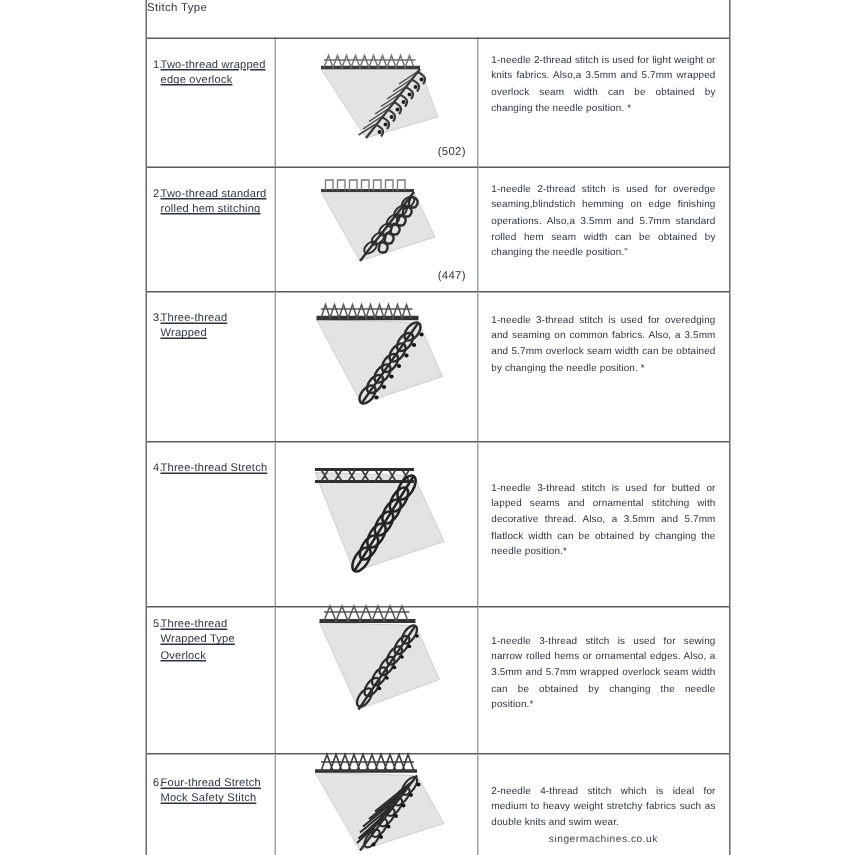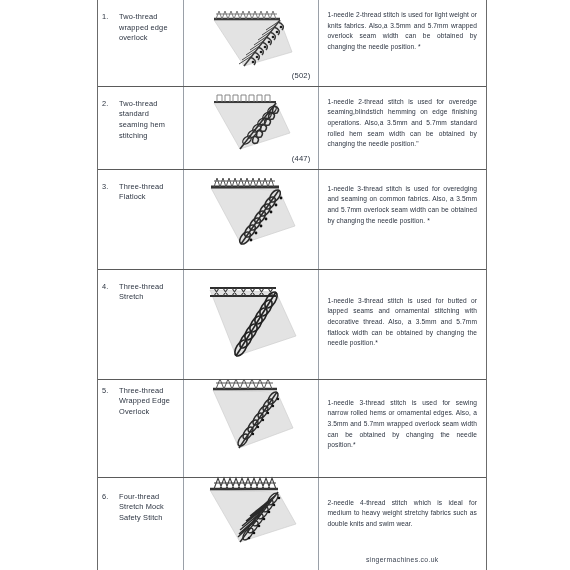--- a/index.html
+++ b/index.html
@@ -65,21 +65,22 @@
     letter-spacing:.15px;
   }
   .name-inner .num{
     position:absolute;
     left:4px; top:12px;
     width:14px;
     text-align:left;
   }
   .name-inner .txt{
     display:block;
-    margin-left:17px;
+    margin-left:5px;
+    text-decoration:underline;
   }
   .fig-inner{
     position:relative;
     width:100%;
     height:100%;
     text-align:right;
   }
   .fig-inner svg{
     position:absolute;
     left:50%;
@@ -118,20 +119,23 @@
 
   <div class="table-wrap">
     <table class="stitch-table">
       <colgroup>
         <col class="c-name">
           <col class="c-fig">
           <col class="c-desc">
       </colgroup>
 
       <tbody>
+          <tr class="hdr-row">
+        <th class="hdr-cell" colspan="3">Stitch Type</th>
+      </tr>
 
       <tr class="data-row" style="height:86px">
         <td>
           <div class="name-inner">
             <span class="num">1.</span>
             <span class="txt">Two-thread wrapped edge overlock</span>
           </div>
         </td>
         <td>
           <div class="fig-inner">
@@ -165,21 +169,21 @@
         </td>
         <td>
           <div class="desc-inner" style="padding-top:10px">1-needle 2-thread stitch is used for light weight or knits fabrics. Also,a 3.5mm and 5.7mm wrapped overlock seam width can be obtained by changing the needle position. *</div>
         </td>
       </tr>
 
       <tr class="data-row" style="height:83px">
         <td>
           <div class="name-inner">
             <span class="num">2.</span>
-            <span class="txt">Two-thread standard seaming hem stitching</span>
+            <span class="txt">Two-thread standard rolled hem stitching</span>
           </div>
         </td>
         <td>
           <div class="fig-inner">
             <svg width="118" height="70" viewBox="0 0 118 70" style="top:4px">
               <polygon points="22,12 84,12 98,42 48,58" fill="#e3e3e3" stroke="#c9c9c9" stroke-width="0.6"></polygon>
               <line x1="22" y1="11" x2="84" y2="11" stroke="#3a3a3a" stroke-width="2"></line>
               <g stroke="#7a7a7a" stroke-width="0.9" fill="none">
                 <path d="M25,11 L25,4 L30,4 L30,11 M33,11 L33,4 L38,4 L38,11 M41,11 L41,4 L46,4 L46,11 M49,11 L49,4 L54,4 L54,11 M57,11 L57,4 L62,4 L62,11 M65,11 L65,4 L70,4 L70,11 M73,11 L73,4 L78,4 L78,11"></path>
               </g>
@@ -201,21 +205,21 @@
         </td>
         <td>
           <div class="desc-inner" style="padding-top:10px">1-needle 2-thread stitch is used for overedge seaming,blindstich hemming on edge finishing operations. Also,a 3.5mm and 5.7mm standard rolled hem seam width can be obtained by changing the needle position."</div>
         </td>
       </tr>
 
       <tr class="data-row" style="height:100px">
         <td>
           <div class="name-inner">
             <span class="num">3.</span>
-            <span class="txt">Three-thread Flatlock</span>
+            <span class="txt">Three-thread Wrapped</span>
           </div>
         </td>
         <td>
           <div class="fig-inner">
             <svg width="120" height="86" viewBox="0 0 120 86" style="top:4px">
               <polygon points="20,14 88,16 104,52 50,70" fill="#e3e3e3" stroke="#c9c9c9" stroke-width="0.6"></polygon>
               <line x1="20" y1="13" x2="88" y2="13" stroke="#333" stroke-width="3"></line>
               <g stroke="#555" stroke-width="1" fill="none">
                 <path d="M23,13 L26,4 L29,13 L32,4 L35,13 L38,4 L41,13 L44,4 L47,13 L50,4 L53,13 L56,4 L59,13 L62,4 L65,13 L68,4 L71,13 L74,4 L77,13 L80,4 L83,13"></path>
                 <line x1="23" y1="7" x2="84" y2="7"></line>
@@ -280,21 +284,21 @@
         </td>
         <td>
           <div class="desc-inner" style="padding-top:26px">1-needle 3-thread stitch is used for butted or lapped seams and ornamental stitching with decorative thread. Also, a 3.5mm and 5.7mm flatlock width can be obtained by changing the needle position.*</div>
         </td>
       </tr>
 
       <tr class="data-row" style="height:98px">
         <td>
           <div class="name-inner" style="padding-top:6px">
             <span class="num" style="top:6px">5.</span>
-            <span class="txt">Three-thread Wrapped Edge Overlock</span>
+            <span class="txt">Three-thread Wrapped Type Overlock</span>
           </div>
         </td>
         <td>
           <div class="fig-inner">
             <svg width="120" height="92" viewBox="0 0 120 92" style="top:-4px">
               <polygon points="22,14 86,16 102,52 48,72" fill="#e3e3e3" stroke="#c9c9c9" stroke-width="0.6"></polygon>
               <line x1="22" y1="13" x2="86" y2="13" stroke="#333" stroke-width="2.6"></line>
               <g stroke="#555" stroke-width="1" fill="none">
                 <path d="M25,13 L29,3 L33,13 L37,3 L41,13 L45,3 L49,13 L53,3 L57,13 L61,3 L65,13 L69,3 L73,13 L77,3 L81,13"></path>
                 <line x1="25" y1="7" x2="82" y2="7"></line>

